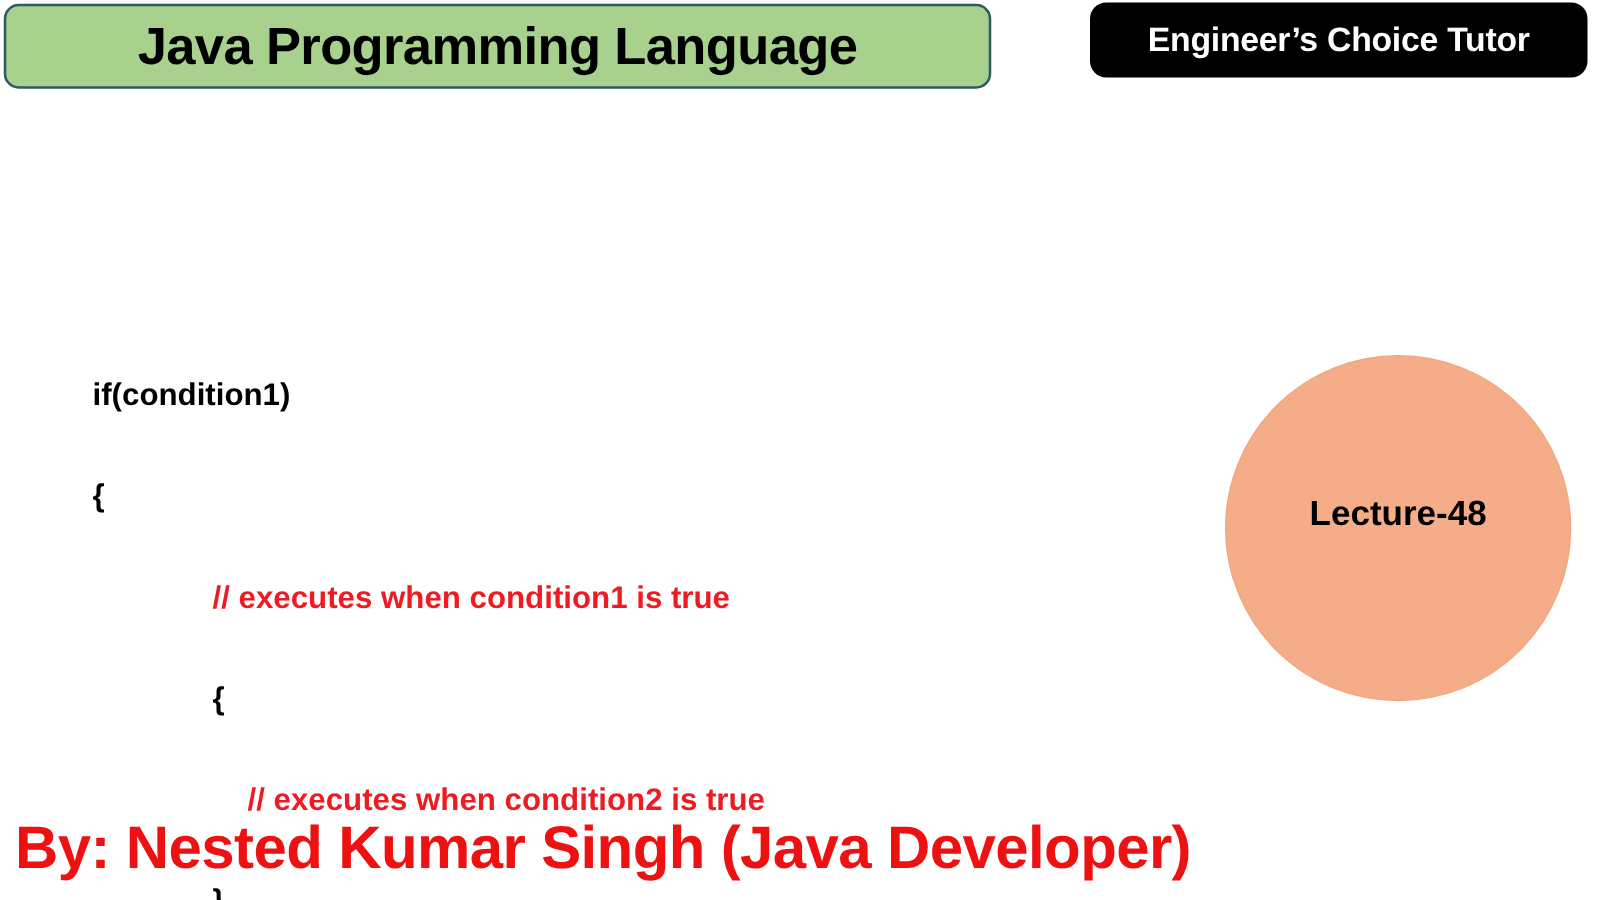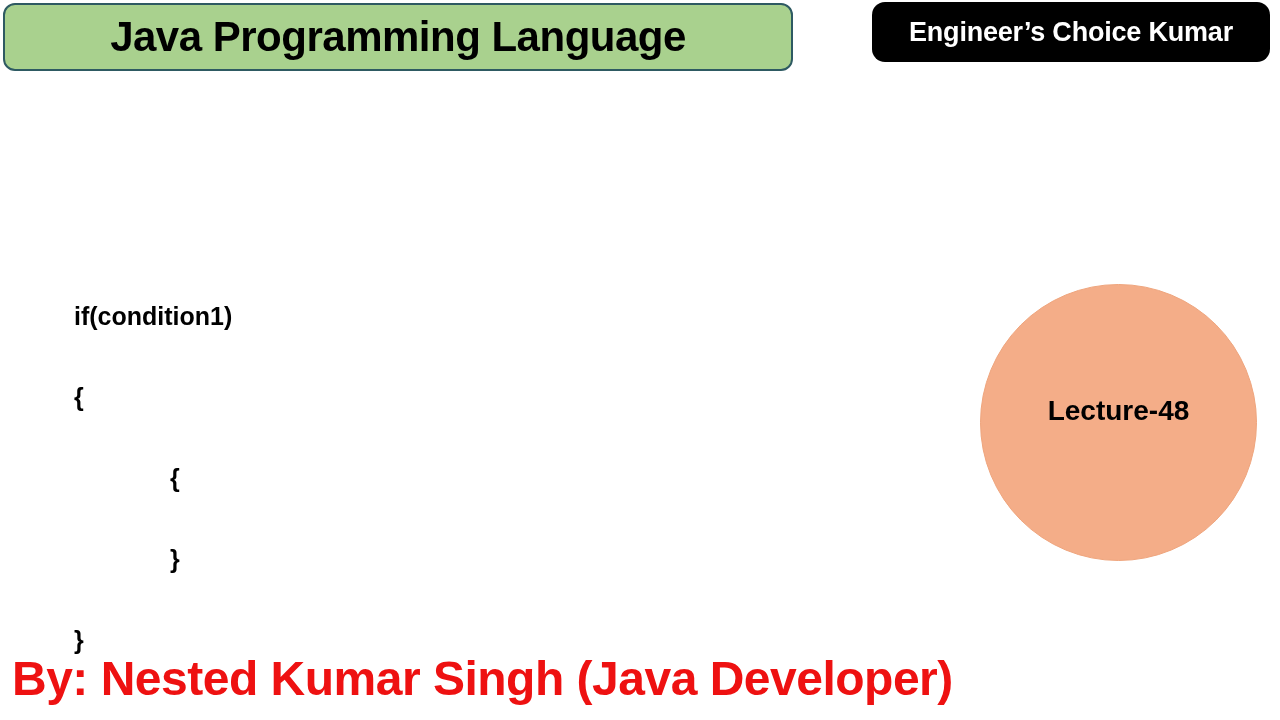--- a/index.html
+++ b/index.html
@@ -162,28 +162,30 @@
 </head>
 <body>
 
 <div class="slide">
 
   <div class="course-banner">
     <span class="course-banner-label">Java Programming Language</span>
   </div>
 
   <div class="brand-badge">
-    <span class="brand-badge-label">Engineer’s Choice Kumar</span>
+    <span class="brand-badge-label">Engineer’s Choice Tutor</span>
   </div>
 
 
   <div class="code-block">
       <div class="code-line ind-0">if(condition1)</div>
       <div class="code-line ind-0">{</div>
+      <div class="code-line ind-1 comment">// executes when condition1 is true</div>
       <div class="code-line ind-1">{</div>
+      <div class="code-line ind-2 comment">// executes when condition2 is true</div>
       <div class="code-line ind-1">}</div>
       <div class="code-line ind-0">}</div>
     </div>
 
   <div class="lecture-circle">
     <span class="lecture-label">Lecture-48</span>
   </div>
 
   <div class="byline">By: Nested Kumar Singh (Java Developer)</div>
 

